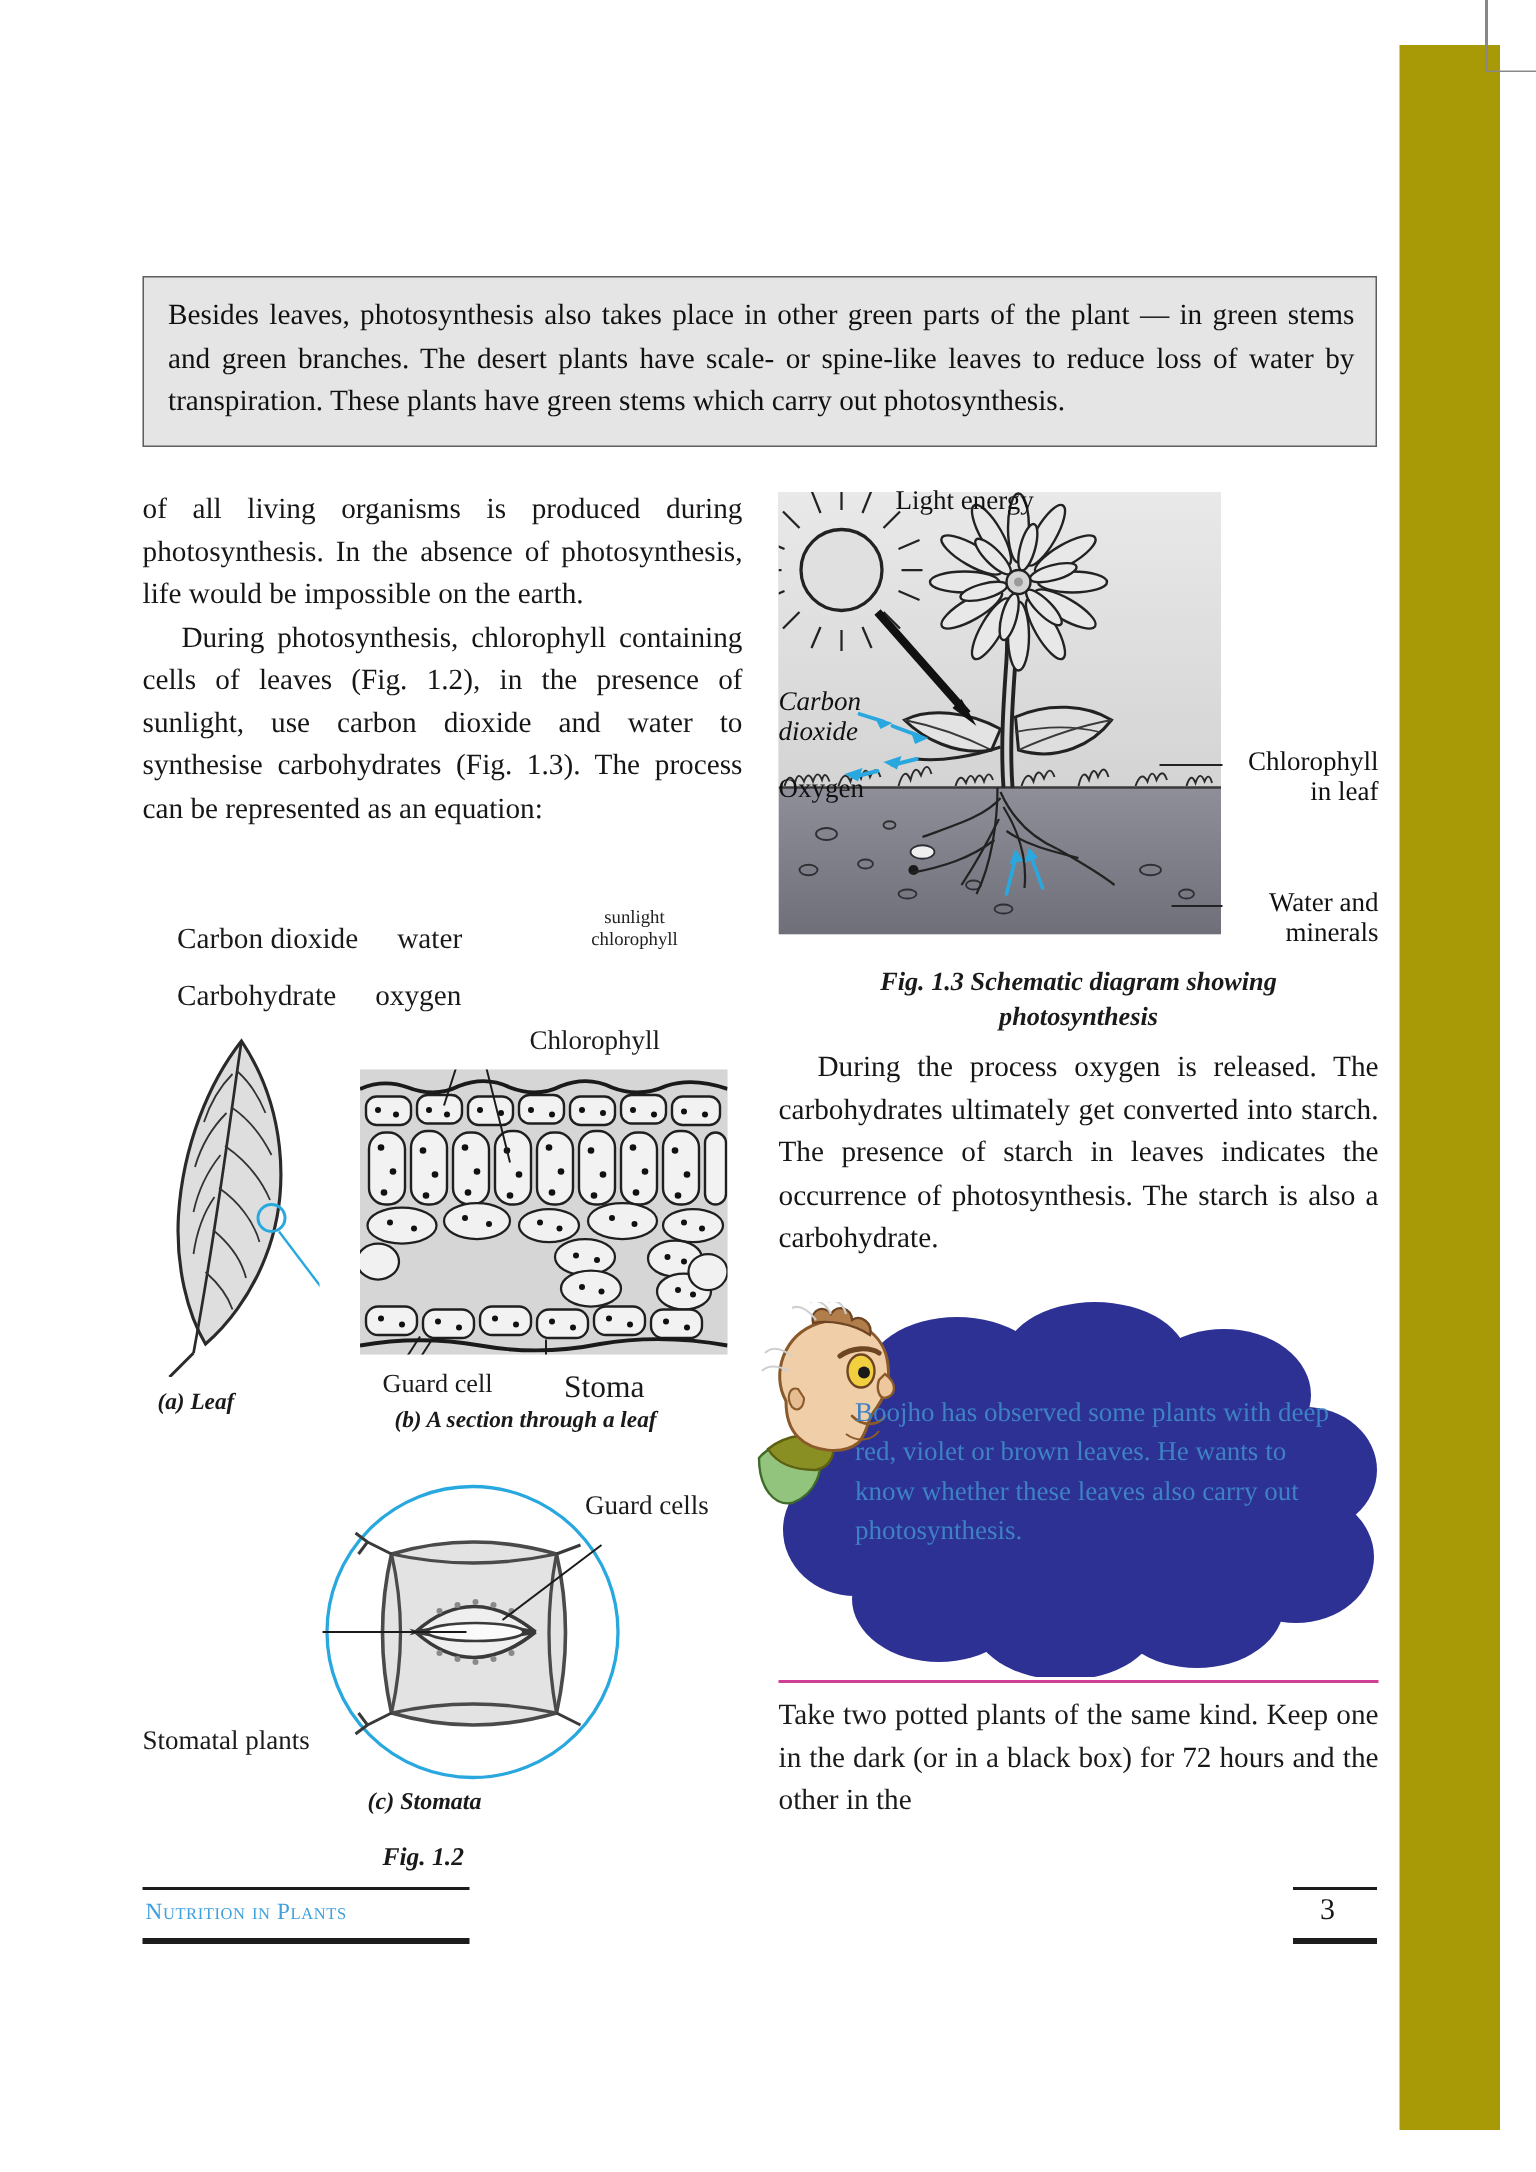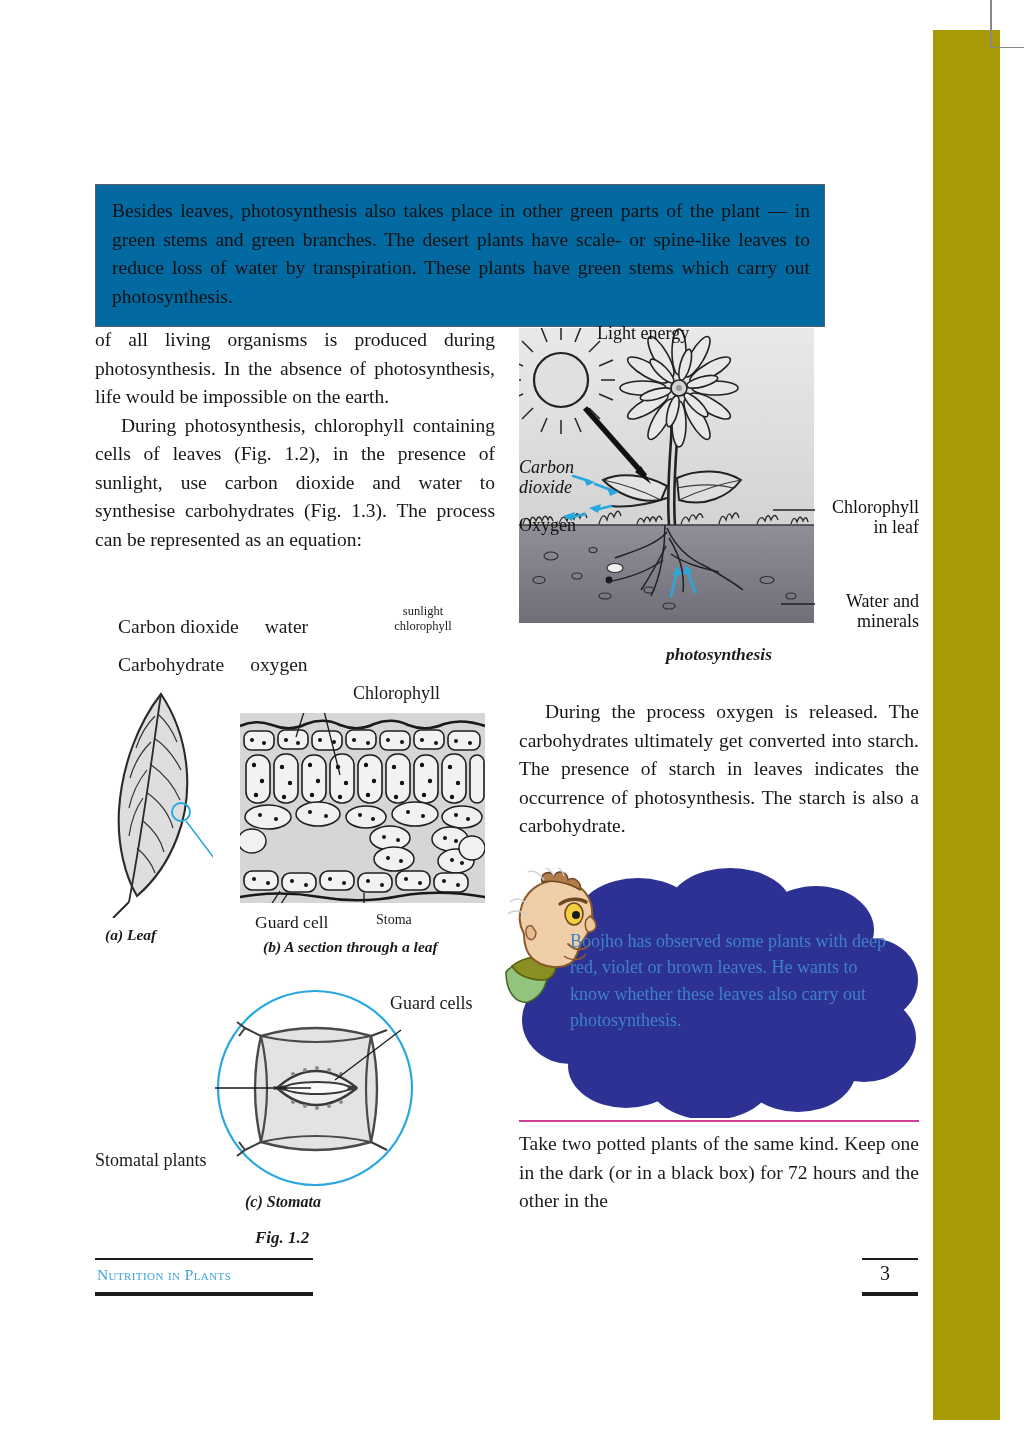--- a/index.html
+++ b/index.html
@@ -22,23 +22,23 @@
   .crop-mark{position:absolute;}
   .crop-mark .v{position:absolute;background:#888;width:1.5px;}
   .crop-mark .h{position:absolute;background:#888;height:1.5px;}
   .crop-tr{left:0;top:0;width:1024px;height:60px;}
   .crop-tr .v{left:990px;top:0;height:48px;}
   .crop-tr .h{left:990px;top:46.5px;width:34px;}
   .crop-br{left:0;top:1350px;width:1024px;height:98px;}
 
   
   .callout{
-    position:absolute;left:95px;top:184px;width:730px;
+    position:absolute;left:95px;top:184px;width:823px;
     box-sizing:border-box;
-    background:#0369a1;
+    background:#e5e5e5;
     border:1.2px solid #5f5f5f;
     padding:12px 14px 14px 16px;
     font-size:19.5px;line-height:1.47;
     text-align:justify;
     color:#111;
   }
 
   
   .col-left{position:absolute;left:95px;top:326px;width:400px;}
 
@@ -65,21 +65,21 @@
   
   .fig12{position:absolute;left:95px;top:678px;width:400px;height:570px;}
 
   .leafA{position:absolute;left:8px;top:10px;width:110px;height:230px;}
   .labelA{position:absolute;left:10px;top:248px;font-size:15.5px;font-style:italic;font-weight:bold;}
 
   .sectionB{position:absolute;left:145px;top:35px;width:245px;height:190px;
     border:0;background:#d9d9d9;overflow:hidden;}
   .labelChloro{position:absolute;left:258px;top:5px;font-size:18px;}
   .labelGuard{position:absolute;left:160px;top:234px;font-size:17.5px;}
-  .labelStoma{position:absolute;left:281px;top:234px;font-size:14px;}
+  .labelStoma{position:absolute;left:281px;top:234px;font-size:21px;}
   .labelB{position:absolute;left:168px;top:260px;font-size:15.5px;font-style:italic;font-weight:bold;white-space:nowrap;}
 
   .stomataC{position:absolute;left:120px;top:310px;width:200px;height:200px;}
   .labelGuardCells{position:absolute;left:295px;top:315px;font-size:18px;white-space:nowrap;}
   .labelStomatalOpening{position:absolute;left:0px;top:472px;font-size:18px;white-space:nowrap;}
   .labelC{position:absolute;left:150px;top:515px;font-size:16px;font-style:italic;font-weight:bold;}
   .labelFig12{position:absolute;left:160px;top:550px;font-size:17px;font-style:italic;font-weight:bold;}
 
   
   .fig13-img{
@@ -539,20 +539,21 @@
       <div>Water and</div>
       <div>minerals</div>
     </div>
     <svg width="400" height="300" style="position:absolute;left:0;top:0;">
       <path d="M296 182 L254 182" stroke="#222" stroke-width="1.4" fill="none"></path>
       <path d="M296 276 L262 276" stroke="#222" stroke-width="1.4" fill="none"></path>
     </svg>
   </div>
 
   <div class="fig13-cap">
+    <div>Fig. 1.3  Schematic diagram showing</div>
     <div>photosynthesis</div>
   </div>
 
   <div class="col-right-2">
     <p class="body indent">During the process oxygen is released. The carbohydrates ultimately get converted into starch. The presence of starch in leaves indicates the occurrence of photosynthesis. The starch is also a carbohydrate.</p>
   </div>
 
   <div class="boojho-wrap">
     <svg class="cloud-svg" width="425" height="250" viewBox="0 0 425 250">
       <g fill="#2d3194">

